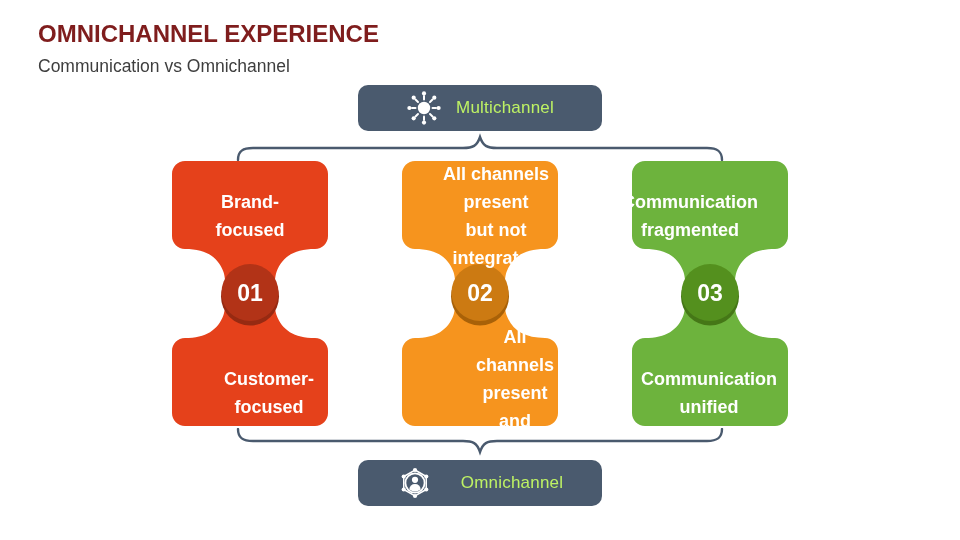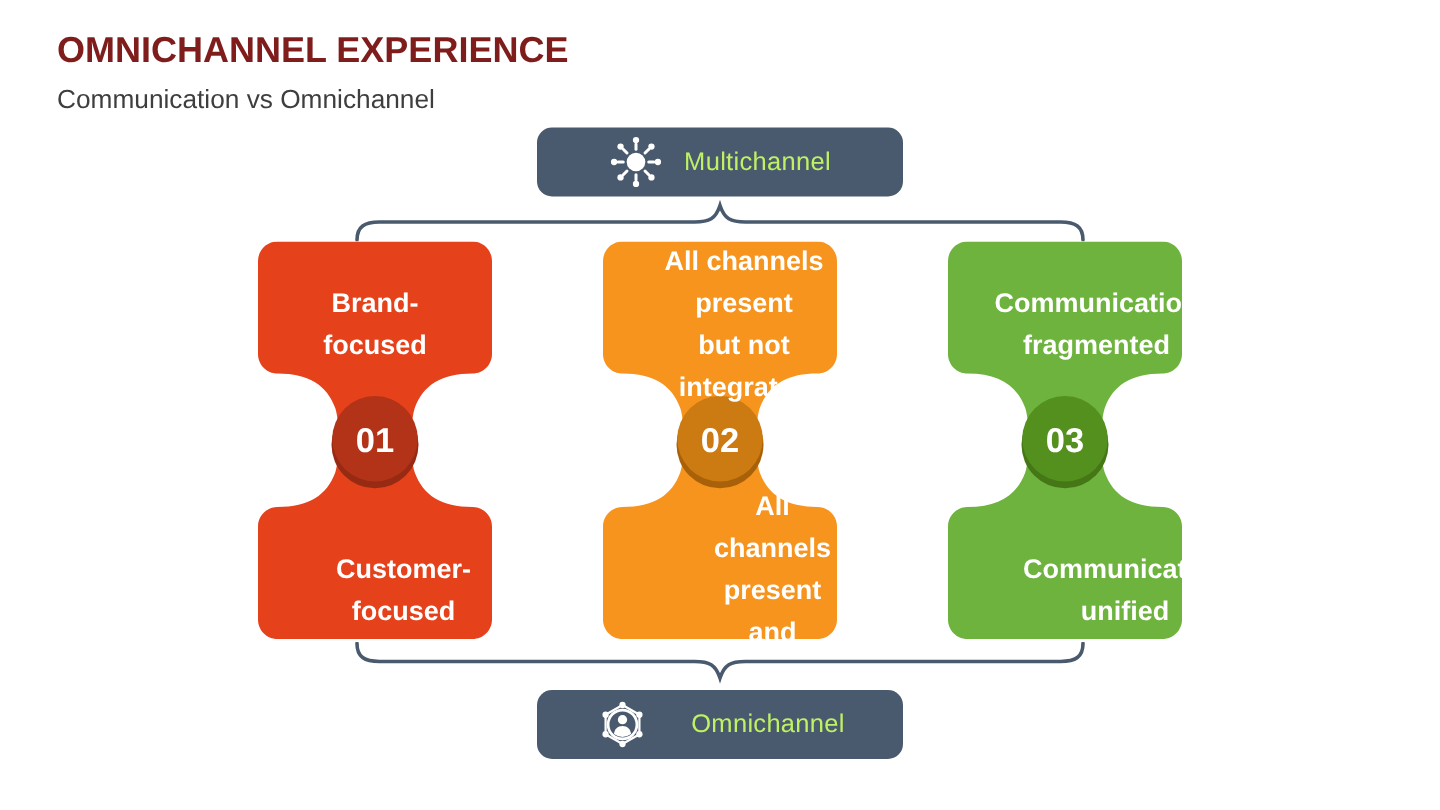--- a/index.html
+++ b/index.html
@@ -28,21 +28,21 @@
   .brace.bottom{top:428px;}
   .column{position:absolute;top:161px;width:156px;height:265px;}
   .col-1{left:172px;} .col-2{left:402px;} .col-3{left:632px;}
   .box-label{
     position:absolute;width:156px;height:88px;box-sizing:border-box;padding:4px 6px;
     display:flex;align-items:center;justify-content:center;text-align:center;
     color:#ffffff;font-size:18px;font-weight:bold;line-height:1.55;white-space:pre-line;margin-top:12px;
   }
   .box-label.t{top:161px;}
   .box-label.b{top:338px;padding-left:44px;}
-  .bl-1{left:172px;} .bl-2{left:418px;} .bl-3{left:653px;}
+  .bl-1{left:172px;} .bl-2{left:418px;} .bl-3{left:612px;}
 </style>
 </head>
 <body>
 
 <div class="slide">
 
   <div class="title">OMNICHANNEL EXPERIENCE</div>
   <div class="subtitle">Communication vs Omnichannel</div>
 
   <div class="pill top">

